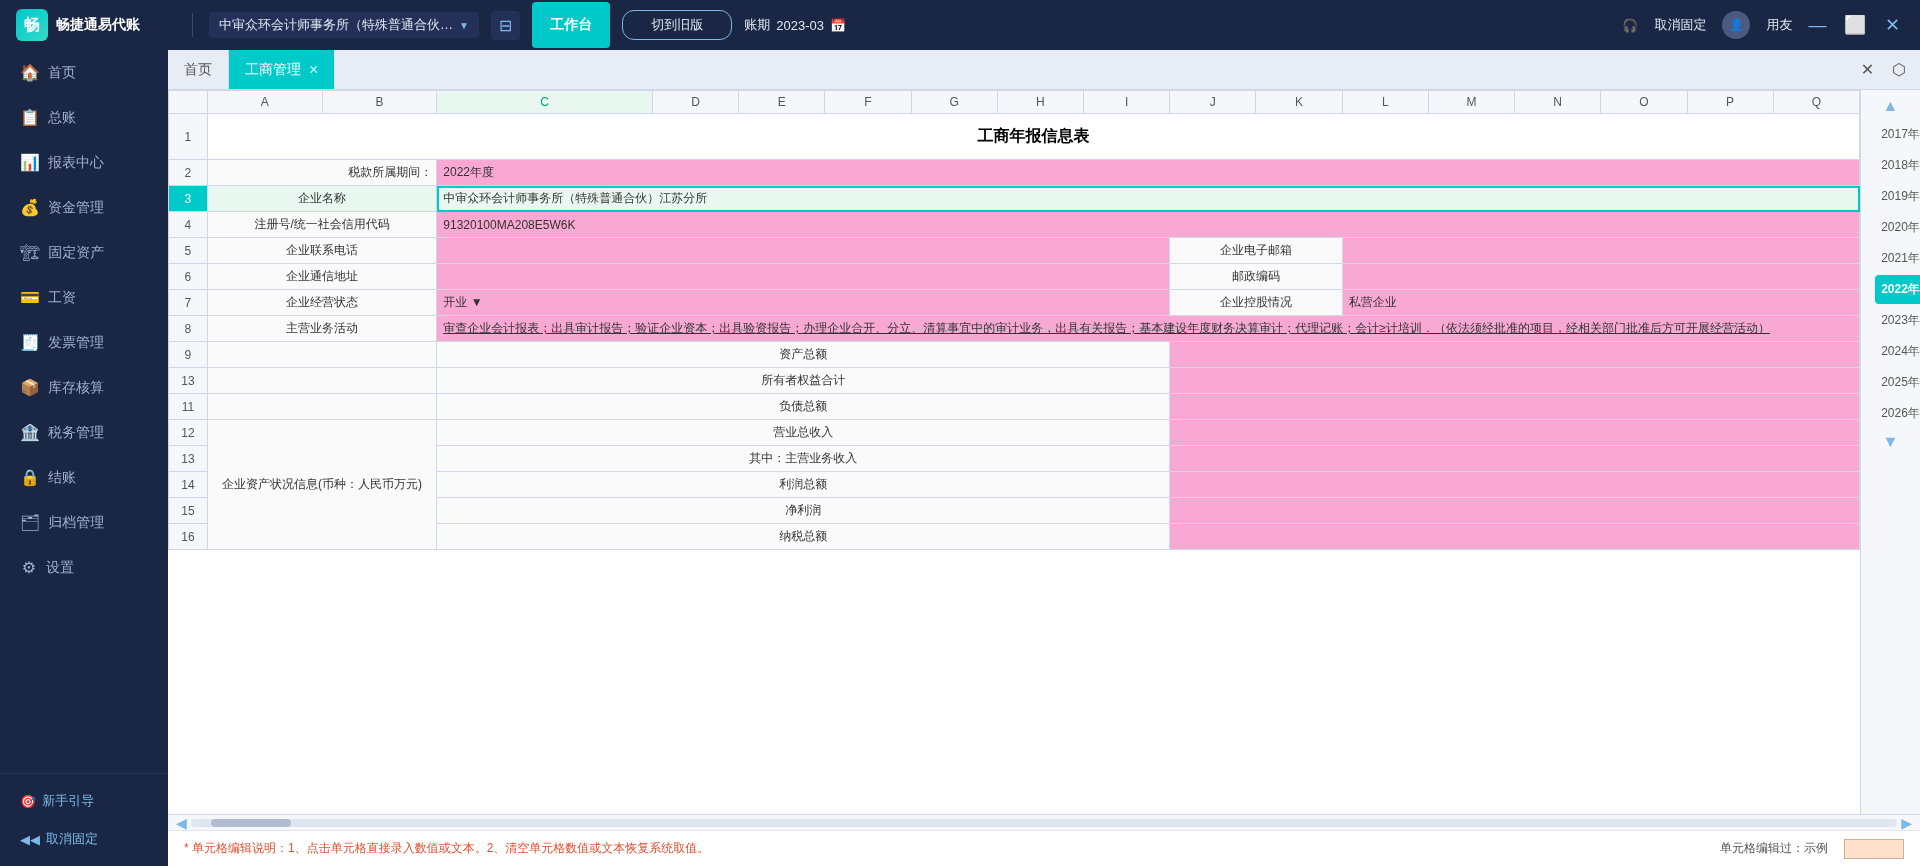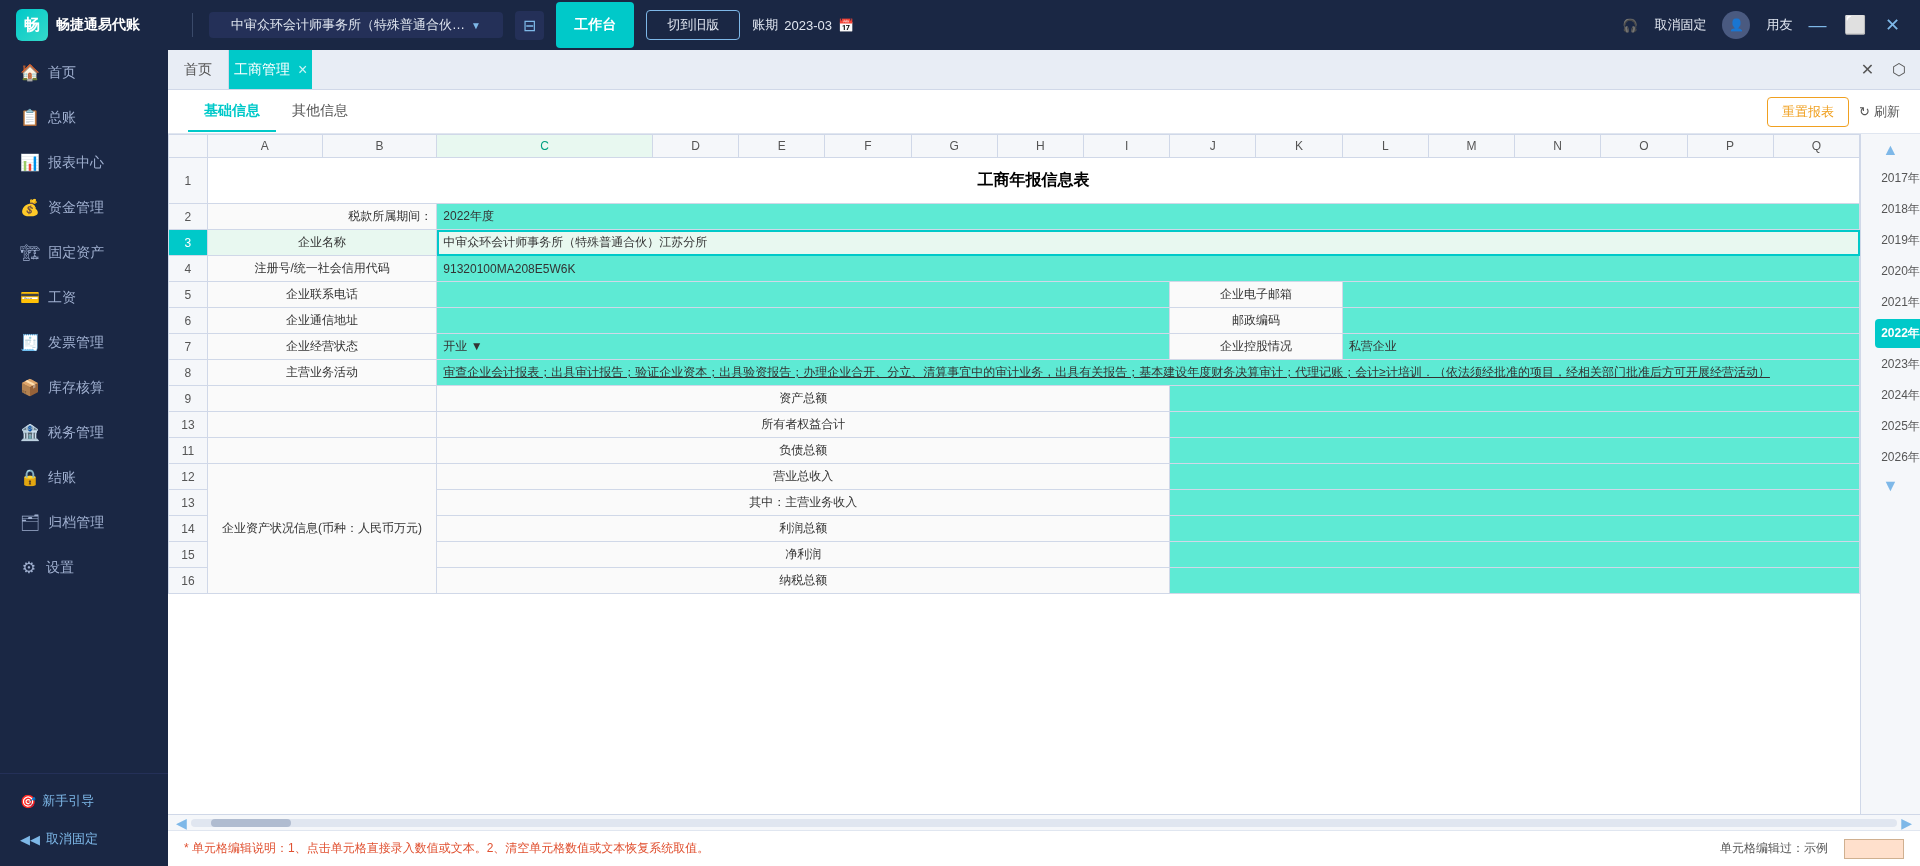--- a/index.html
+++ b/index.html
@@ -6,25 +6,25 @@
     body { font-family: "Microsoft YaHei", "PingFang SC", sans-serif; font-size: 13px; background: #f0f2f5; overflow: hidden; width: 1920px; height: 866px; }
 
     
     .top-bar {
       display: flex; align-items: center; height: 50px;
       background: #1a2744; color: #fff; padding: 0 16px; gap: 12px;
     }
     .logo-area { display: flex; align-items: center; gap: 8px; min-width: 160px; }
     .logo-icon { width: 32px; height: 32px; background: linear-gradient(135deg, #00c9c9, #36d9c9); border-radius: 6px; display: flex; align-items: center; justify-content: center; font-size: 16px; color: white; font-weight: bold; }
     .logo-text { color: #fff; font-size: 14px; font-weight: bold; }
-    .company-selector { display: flex; align-items: center; background: #243058; border-radius: 4px; padding: 4px 22px; gap: 6px; cursor: pointer; font-size: 13px; color: #e0e6f0; min-width: 220px; }
+    .company-selector { display: flex; align-items: center; background: #243058; border-radius: 4px; padding: 4px 10px; gap: 6px; cursor: pointer; font-size: 13px; color: #e0e6f0; min-width: 220px; }
     .company-selector .arrow { color: #7eb8e8; font-size: 10px; }
     .copy-btn { background: #243058; border: none; color: #7eb8e8; border-radius: 4px; padding: 5px 8px; cursor: pointer; font-size: 16px; }
     .workbench-btn { background: #00c9c9; color: #fff; border: none; border-radius: 4px; padding: 14px 18px; font-size: 14px; cursor: pointer; font-weight: bold; }
-    .oldver-btn { background: transparent; color: #e0e6f0; border: 1px solid #7eb8e8; border-radius: 4px; padding: 5px 20px; cursor: pointer; font-size: 13px; }
+    .oldver-btn { background: transparent; color: #e0e6f0; border: 1px solid #7eb8e8; border-radius: 12px; padding: 5px 28px; cursor: pointer; font-size: 13px; }
     .period-area { display: flex; align-items: center; gap: 6px; color: #e0e6f0; font-size: 13px; }
     .period-area .cal-icon { color: #7eb8e8; }
     .spacer { flex: 1; }
     .top-right { display: flex; align-items: center; gap: 16px; color: #e0e6f0; font-size: 13px; }
     .top-right .headset { color: #00c9c9; }
     .user-avatar { width: 28px; height: 28px; background: #4a5a80; border-radius: 50%; display: flex; align-items: center; justify-content: center; color: #fff; font-size: 12px; }
 
     
     .main-layout { display: flex; height: 816px; }
 
@@ -35,21 +35,21 @@
     .sidebar-scroll { flex: 1; overflow-y: auto; }
     .sidebar-bottom { padding: 8px 0; border-top: 1px solid #243058; }
     .sidebar-pin { display: flex; align-items: center; gap: 6px; padding: 10px 20px; cursor: pointer; color: #7eb8e8; font-size: 13px; }
 
     
     .content-area { flex: 1; display: flex; flex-direction: column; background: #f0f2f5; overflow: hidden; }
 
     
     .tab-bar { display: flex; align-items: center; background: #e8edf5; height: 40px; padding: 0 0 0 0; border-bottom: 1px solid #d0d8e8; }
     .tab-home { padding: 0 16px; height: 100%; display: flex; align-items: center; cursor: pointer; color: #555; font-size: 14px; border-right: 1px solid #d0d8e8; }
-    .tab-active { background: #00c9c9; color: #fff; padding: 0 5px; height: 100%; display: flex; align-items: center; gap: 8px; cursor: pointer; font-size: 14px; }
+    .tab-active { background: #00c9c9; color: #fff; padding: 0 16px; height: 100%; display: flex; align-items: center; gap: 8px; cursor: pointer; font-size: 14px; }
     .tab-close { font-size: 16px; cursor: pointer; opacity: 0.8; }
 
     
     .inner-content { flex: 1; background: #fff; margin: 0; display: flex; flex-direction: column; overflow: hidden; }
     .sub-tabs { display: flex; align-items: center; border-bottom: 1px solid #e0e6f0; padding: 0 20px; height: 44px; gap: 0; }
     .sub-tab { padding: 10px 16px; cursor: pointer; font-size: 14px; color: #555; border-bottom: 2px solid transparent; }
     .sub-tab.active { color: #00c9c9; border-bottom: 2px solid #00c9c9; font-weight: bold; }
     .sub-tab-actions { margin-left: auto; display: flex; gap: 10px; align-items: center; }
     .reset-btn { border: 1px solid #f0a020; color: #f0a020; background: #fff; border-radius: 4px; padding: 5px 14px; cursor: pointer; font-size: 13px; }
     .refresh-btn { background: transparent; border: none; color: #555; cursor: pointer; font-size: 13px; display: flex; align-items: center; gap: 4px; }
@@ -62,21 +62,21 @@
     .year-item.active { background: #00c9c9; color: #fff; font-weight: bold; }
     .year-nav { width: 52px; height: 24px; display: flex; align-items: center; justify-content: center; cursor: pointer; color: #7eb8e8; font-size: 16px; }
 
     
     .sheet-table { border-collapse: collapse; min-width: 100%; font-size: 12px; }
     .sheet-table th, .sheet-table td { border: 1px solid #d0d8e8; padding: 4px 6px; white-space: nowrap; }
     .sheet-table .row-num { background: #f5f7fa; color: #555; text-align: center; min-width: 36px; font-size: 12px; font-weight: normal; }
     .sheet-table .col-header { background: #f5f7fa; color: #555; text-align: center; min-width: 80px; font-size: 12px; font-weight: normal; padding: 4px 8px; }
     .sheet-table .corner { background: #f5f7fa; min-width: 36px; }
     .label-cell { text-align: center; color: #333; background: #fafafa; }
-    .value-cell { color: #333; background: #5eead4; }
+    .value-cell { color: #333; background: #f9a8d4; }
 
     
     .bottom-bar { height: 36px; background: #fff; border-top: 1px solid #e0e6f0; display: flex; align-items: center; padding: 0 16px; font-size: 12px; color: #e05030; gap: 4px; }
     .bottom-right { margin-left: auto; color: #555; display: flex; align-items: center; gap: 16px; }
     .example-box { width: 60px; height: 20px; background: #ffe0cc; border: 1px solid #d0b090; }
 
     
     .spreadsheet-main::-webkit-scrollbar { width: 8px; height: 8px; }
     .spreadsheet-main::-webkit-scrollbar-track { background: #f0f2f5; }
     .spreadsheet-main::-webkit-scrollbar-thumb { background: #c0c8d8; border-radius: 4px; }
@@ -203,35 +203,20 @@
       </div>
       <div style="flex:1"></div>
       <div style="display:flex; gap:10px; margin-right:10px;">
         <span class="win-btn" style="color:#555; font-size:16px;">✕</span>
         <span class="win-btn" style="color:#555; font-size:16px;">⬡</span>
       </div>
     </div>
 
     <div class="inner-content">
 
-      <div class="sub-tabs">
-        <div class="sub-tab active">
-          <span>基础信息</span>
-        </div>
-        <div class="sub-tab">
-          <span>其他信息</span>
-        </div>
-        <div class="sub-tab-actions">
-          <button class="reset-btn">重置报表</button>
-          <button class="refresh-btn">
-            <span>↻</span>
-            <span>刷新</span>
-          </button>
-        </div>
-      </div>
 
       <div class="spreadsheet-wrapper">
         <div class="spreadsheet-main">
           <table class="sheet-table">
             <thead>
               <tr>
                 <th class="corner"></th>
                 <th class="col-header">A</th>
                 <th class="col-header">B</th>
                 <th class="col-header" style="background:#e8f8f0; color:#00a080; min-width:200px;">C</th>

